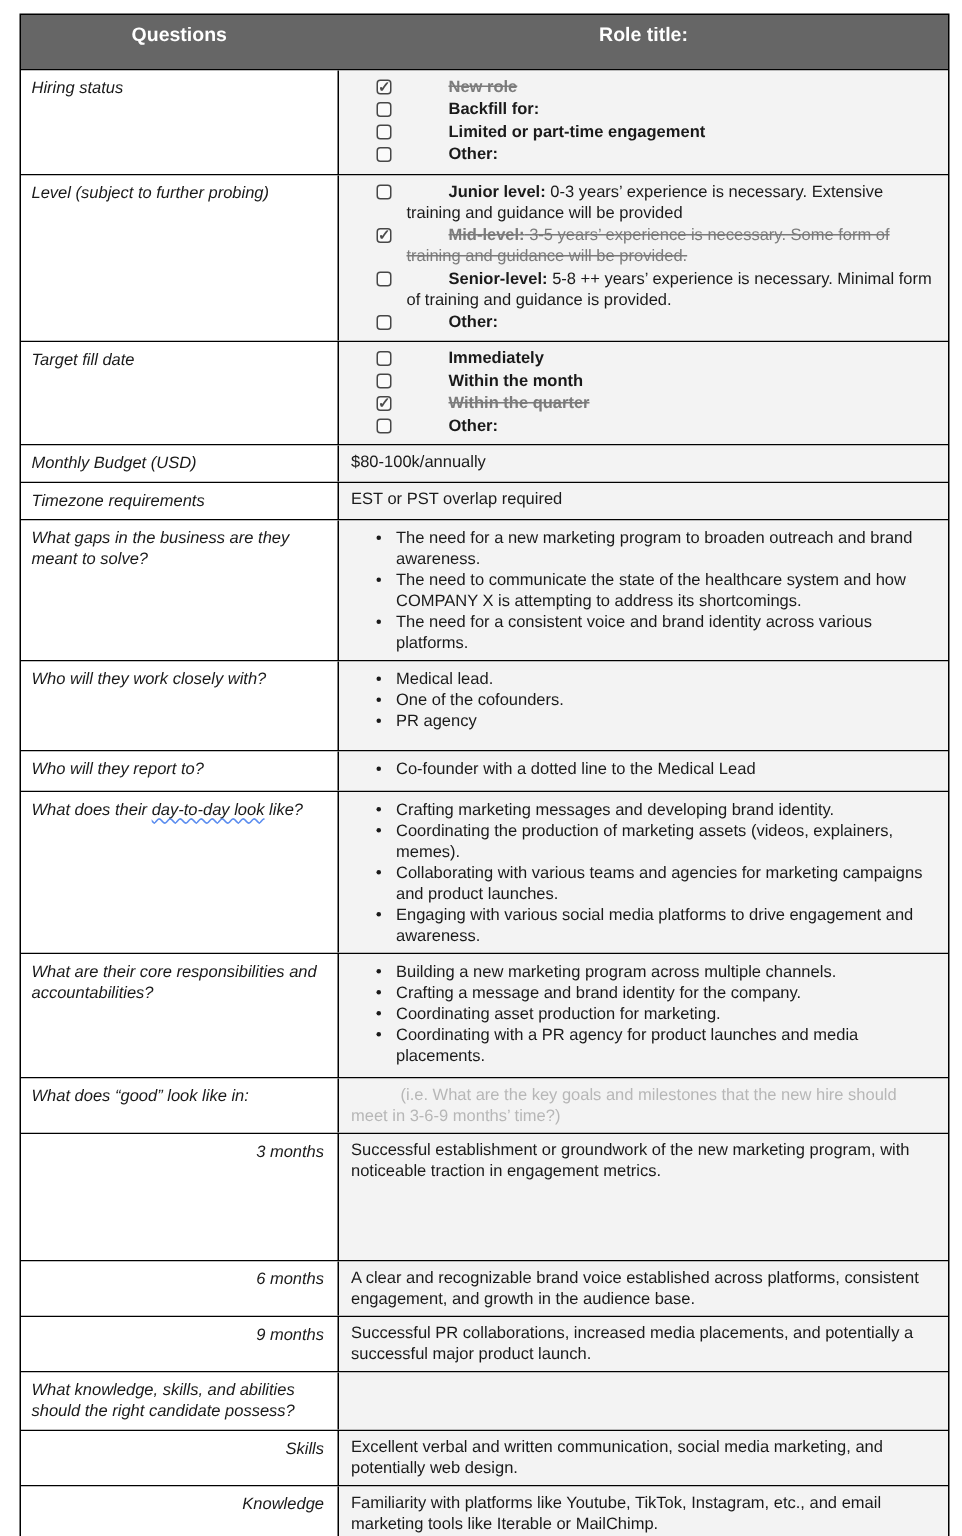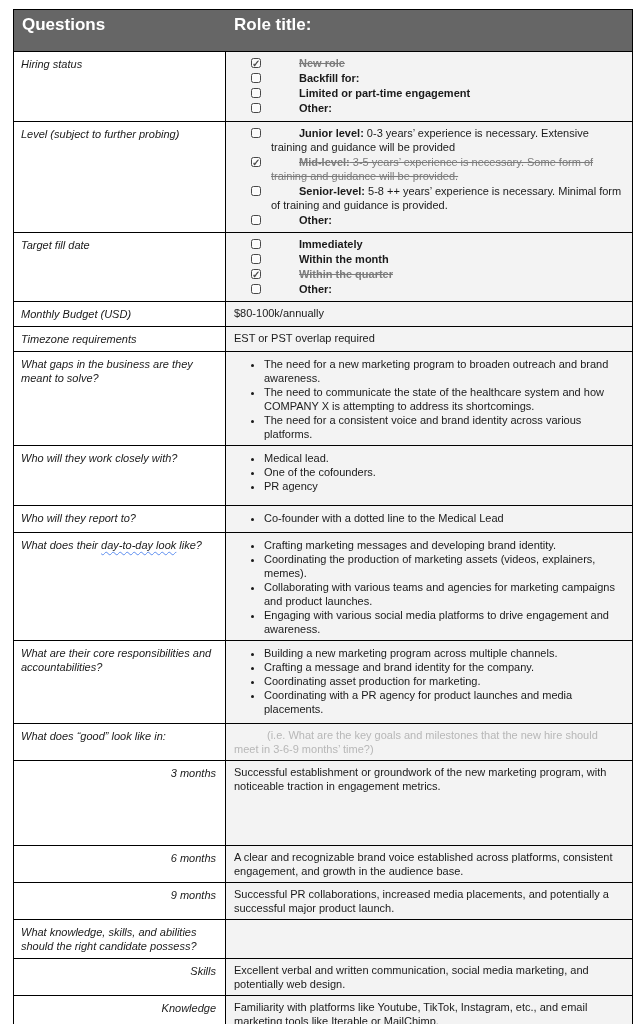--- a/index.html
+++ b/index.html
@@ -12,21 +12,21 @@
     -webkit-font-smoothing: antialiased;
   }
   .doc { padding: 9px 8px 0 13px; }
   .table { width: 620px; border: 1px solid #000; }
   .row { display: flex; align-items: stretch; }
   .row + .row { border-top: 1px solid #000; }
 
   
   .hcell {
     background: #666666; color: #ffffff; font-weight: 700;
-    padding: 5px 8px 16px; font-size: 17px;
+    text-align: center; padding: 5px 8px 16px; font-size: 13px;
   }
   .hcell.q { flex: 0 0 212px; border-right: 1px solid #666666; }
   .hcell.a { flex: 1; }
 
   
   .qcell {
     flex: 0 0 212px; border-right: 1px solid #000; background: #ffffff;
     padding: 5px 6px 5px 7px; font-style: italic; line-height: 14px;
   }
   .qcell.ralign { text-align: right; padding-right: 9px; }

